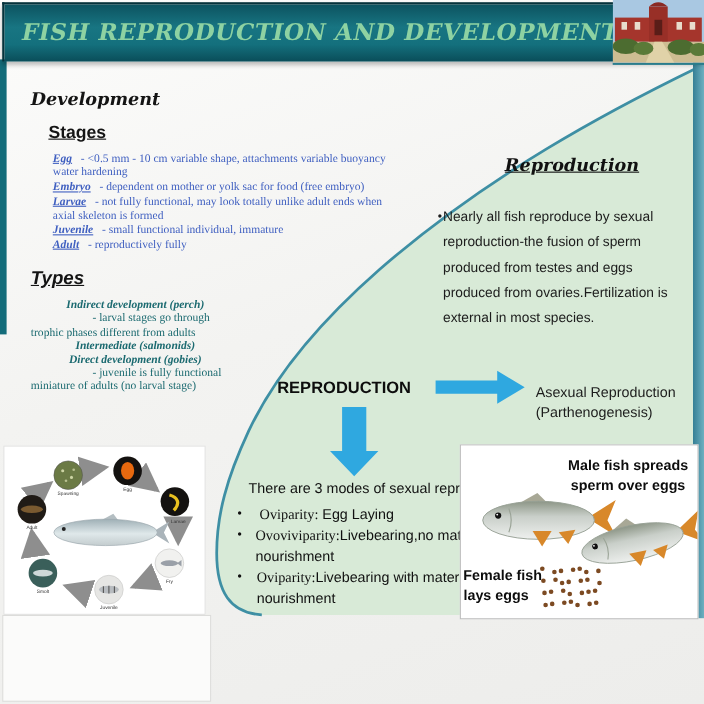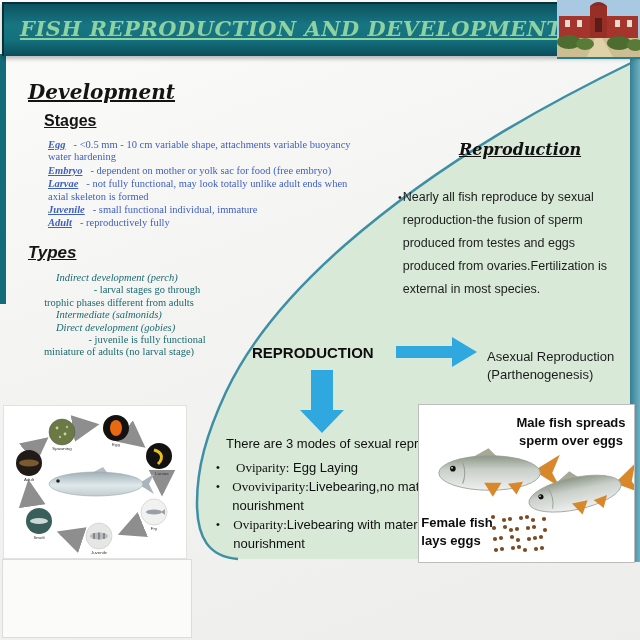--- a/index.html
+++ b/index.html
@@ -8,45 +8,45 @@
          font-family:"Liberation Sans",sans-serif;}
   .abs{position:absolute;}
 
   
   .header{left:2px;top:2px;width:636px;height:52px;z-index:4;
           background:linear-gradient(180deg,#0c5360 0%,#187582 40%,#14707d 70%,#0a4d59 100%);
           border-top:2px solid #06323b;border-left:2px solid #06323b;
           box-shadow:0 3px 4px rgba(0,0,0,.25);}
   .header-title{margin-left:16px;line-height:50px;font-family:"DejaVu Serif",serif;
           font-style:italic;font-weight:bold;font-size:21px;letter-spacing:.5px;
-          color:#8ed2a2;text-decoration:underline;white-space:nowrap;display:inline-block;}
+          color:#8ed2a2;white-space:nowrap;display:inline-block;}
 
   .left-bar{left:0;top:54px;width:6px;height:250px;background:#136c7a;z-index:3;}
   .right-bar{left:630px;top:55px;width:10px;height:507px;z-index:2;
           background:linear-gradient(90deg,#357f95,#6db0c0);}
 
   svg{display:block;}
   .blob{left:0;top:0;width:640px;height:640px;z-index:1;pointer-events:none;}
   .arrows{left:0;top:0;width:640px;height:640px;z-index:3;pointer-events:none;}
 
   
   .dev-heading{left:28px;top:80px;font-family:"DejaVu Serif",serif;font-style:italic;
-          font-weight:bold;font-size:20px;color:#141414;text-decoration:underline;z-index:2;}
+          font-weight:bold;font-size:16px;color:#141414;z-index:2;}
   .stages-heading{left:44px;top:112px;font-weight:bold;font-size:16px;
           color:#141414;text-decoration:underline;z-index:2;}
   .stages-list{left:48px;top:139px;width:322px;z-index:2;
           font-family:"Liberation Serif",serif;font-size:10.5px;line-height:12.4px;color:#3f5fc0;}
   .stage-item{margin-bottom:1px;}
   .stage-term{font-weight:bold;font-style:italic;text-decoration:underline;margin-right:8px;}
   .types-heading{left:28px;top:243px;font-weight:bold;font-style:italic;font-size:17px;
           color:#141414;text-decoration:underline;z-index:2;}
   .types-list{left:28px;top:272px;width:182px;z-index:2;
           font-family:"Liberation Serif",serif;font-size:10.5px;line-height:12.4px;color:#1b6a70;}
-  .type-term{font-weight:normal;font-style:italic;margin-left:28px;}
-  .type-desc{text-indent:56px;text-align:center;}
+  .type-term{font-weight:bold;font-style:italic;margin-left:8px;text-align:center;}
+  .type-desc{text-indent:56px;}
 
   
   .repro-heading{left:420px;top:140px;width:200px;text-align:center;z-index:2;
           font-family:"DejaVu Serif",serif;font-style:italic;font-weight:bold;font-size:16px;
           color:#111;text-decoration:underline;}
   .repro-bullet{left:398px;top:186px;width:218px;display:flex;z-index:2;
           font-size:12.5px;line-height:23px;color:#1c1c1c;}
   .repro-bullet .dot{width:20px;font-size:11px;}
 
   

